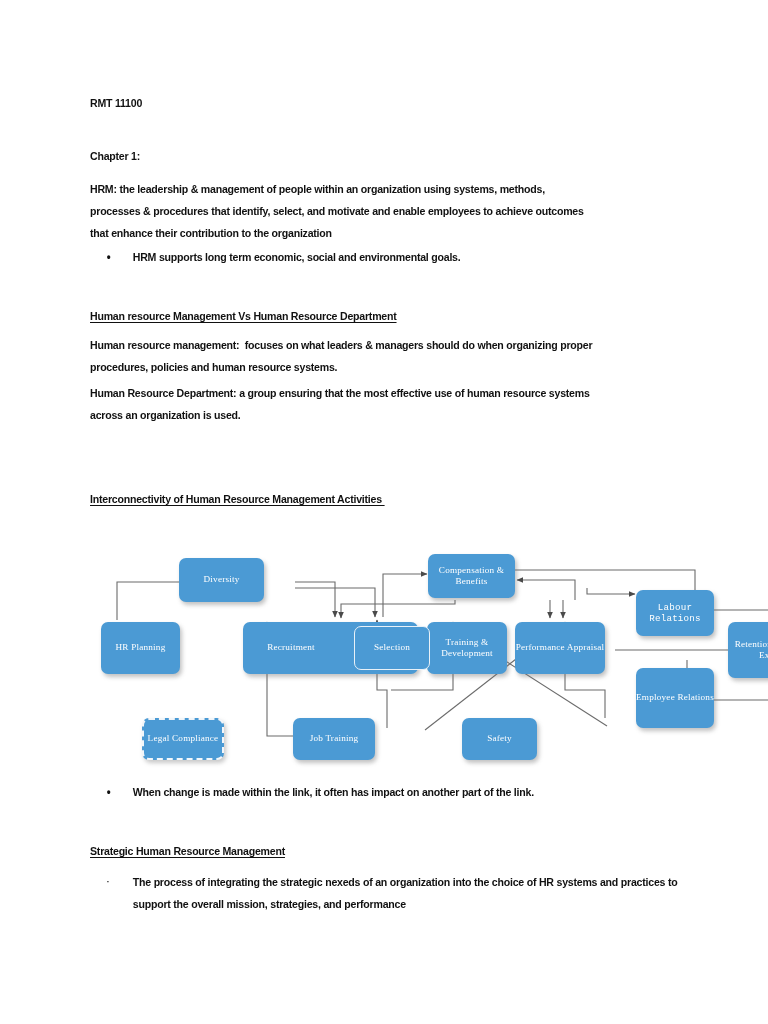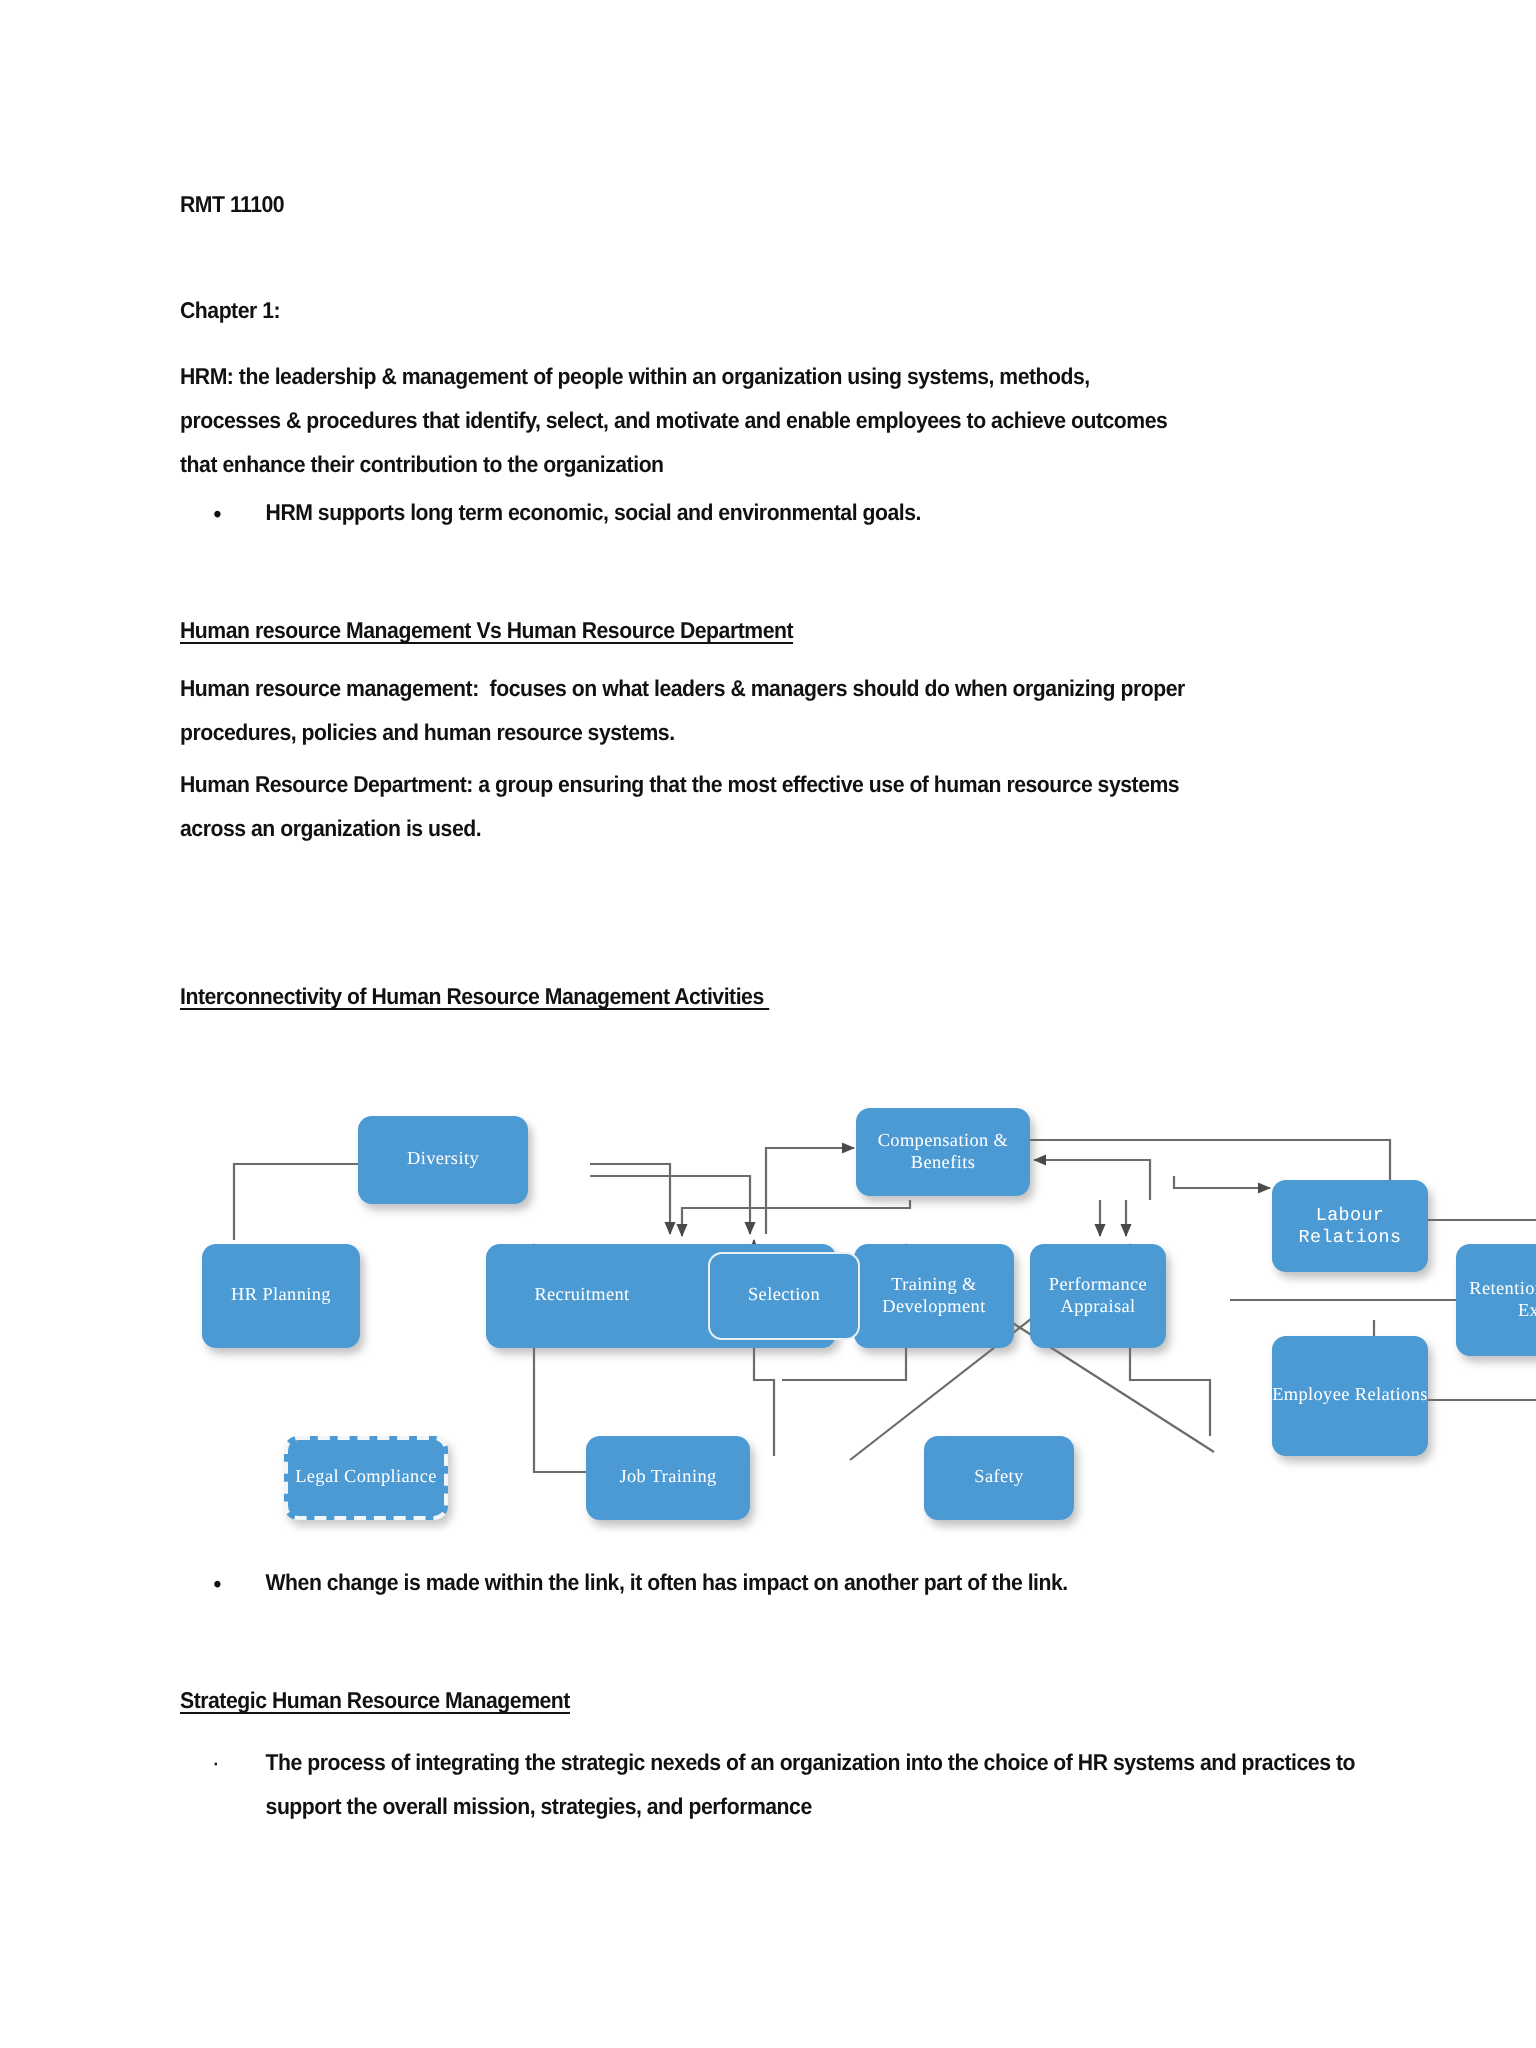--- a/index.html
+++ b/index.html
@@ -215,21 +215,21 @@
     <div class="node" style="left:333px; top:14px; width:87px; height:44px;">
       <span class="lbl">Compensation
 &amp; Benefits</span>
     </div>
 
     <div class="node" style="left:332px; top:82px; width:80px; height:52px;">
       <span class="lbl">Training &amp;
 Development</span>
     </div>
 
-    <div class="node" style="left:420px; top:82px; width:68px; height:52px;">
+    <div class="node" style="left:420px; top:82px; width:90px; height:52px;">
       <span class="lbl">Performance
 Appraisal</span>
     </div>
 
     <div class="node" style="left:541px; top:50px; width:78px; height:46px;font-family:Liberation Mono, monospace;">
       <span class="lbl">Labour
 Relations</span>
     </div>
 
     <div class="node" style="left:541px; top:128px; width:78px; height:60px;justify-content:flex-end;">

